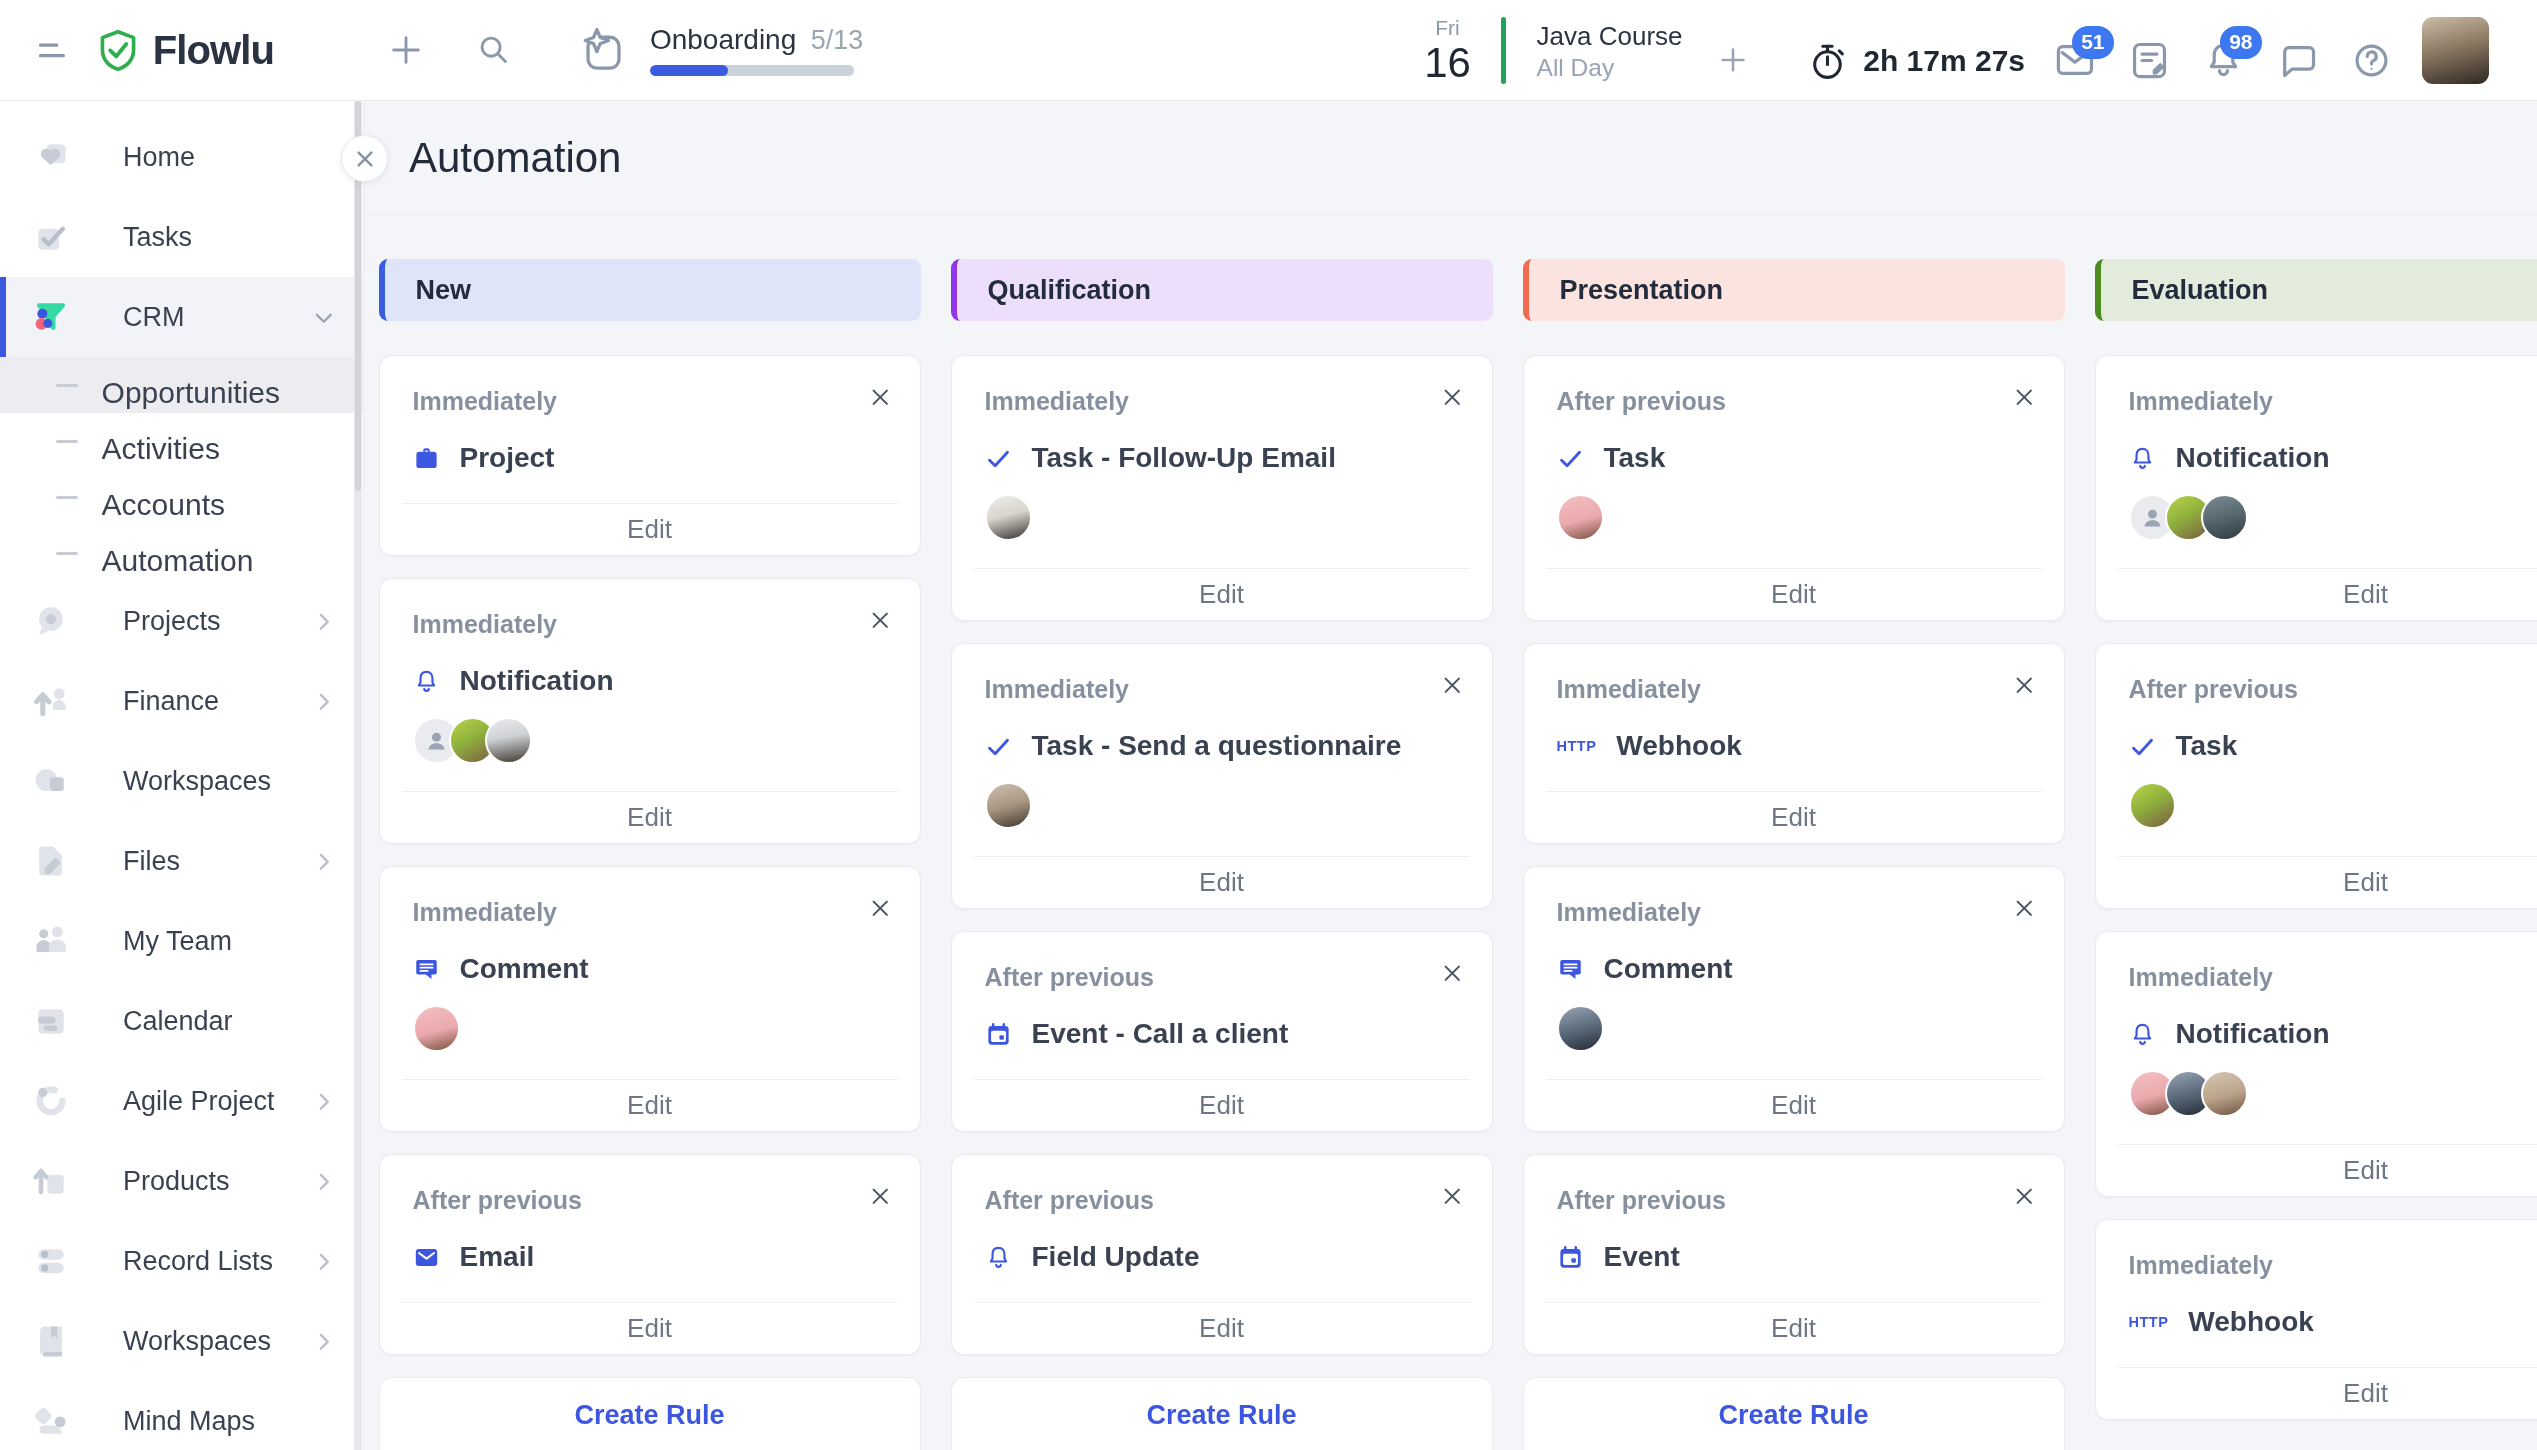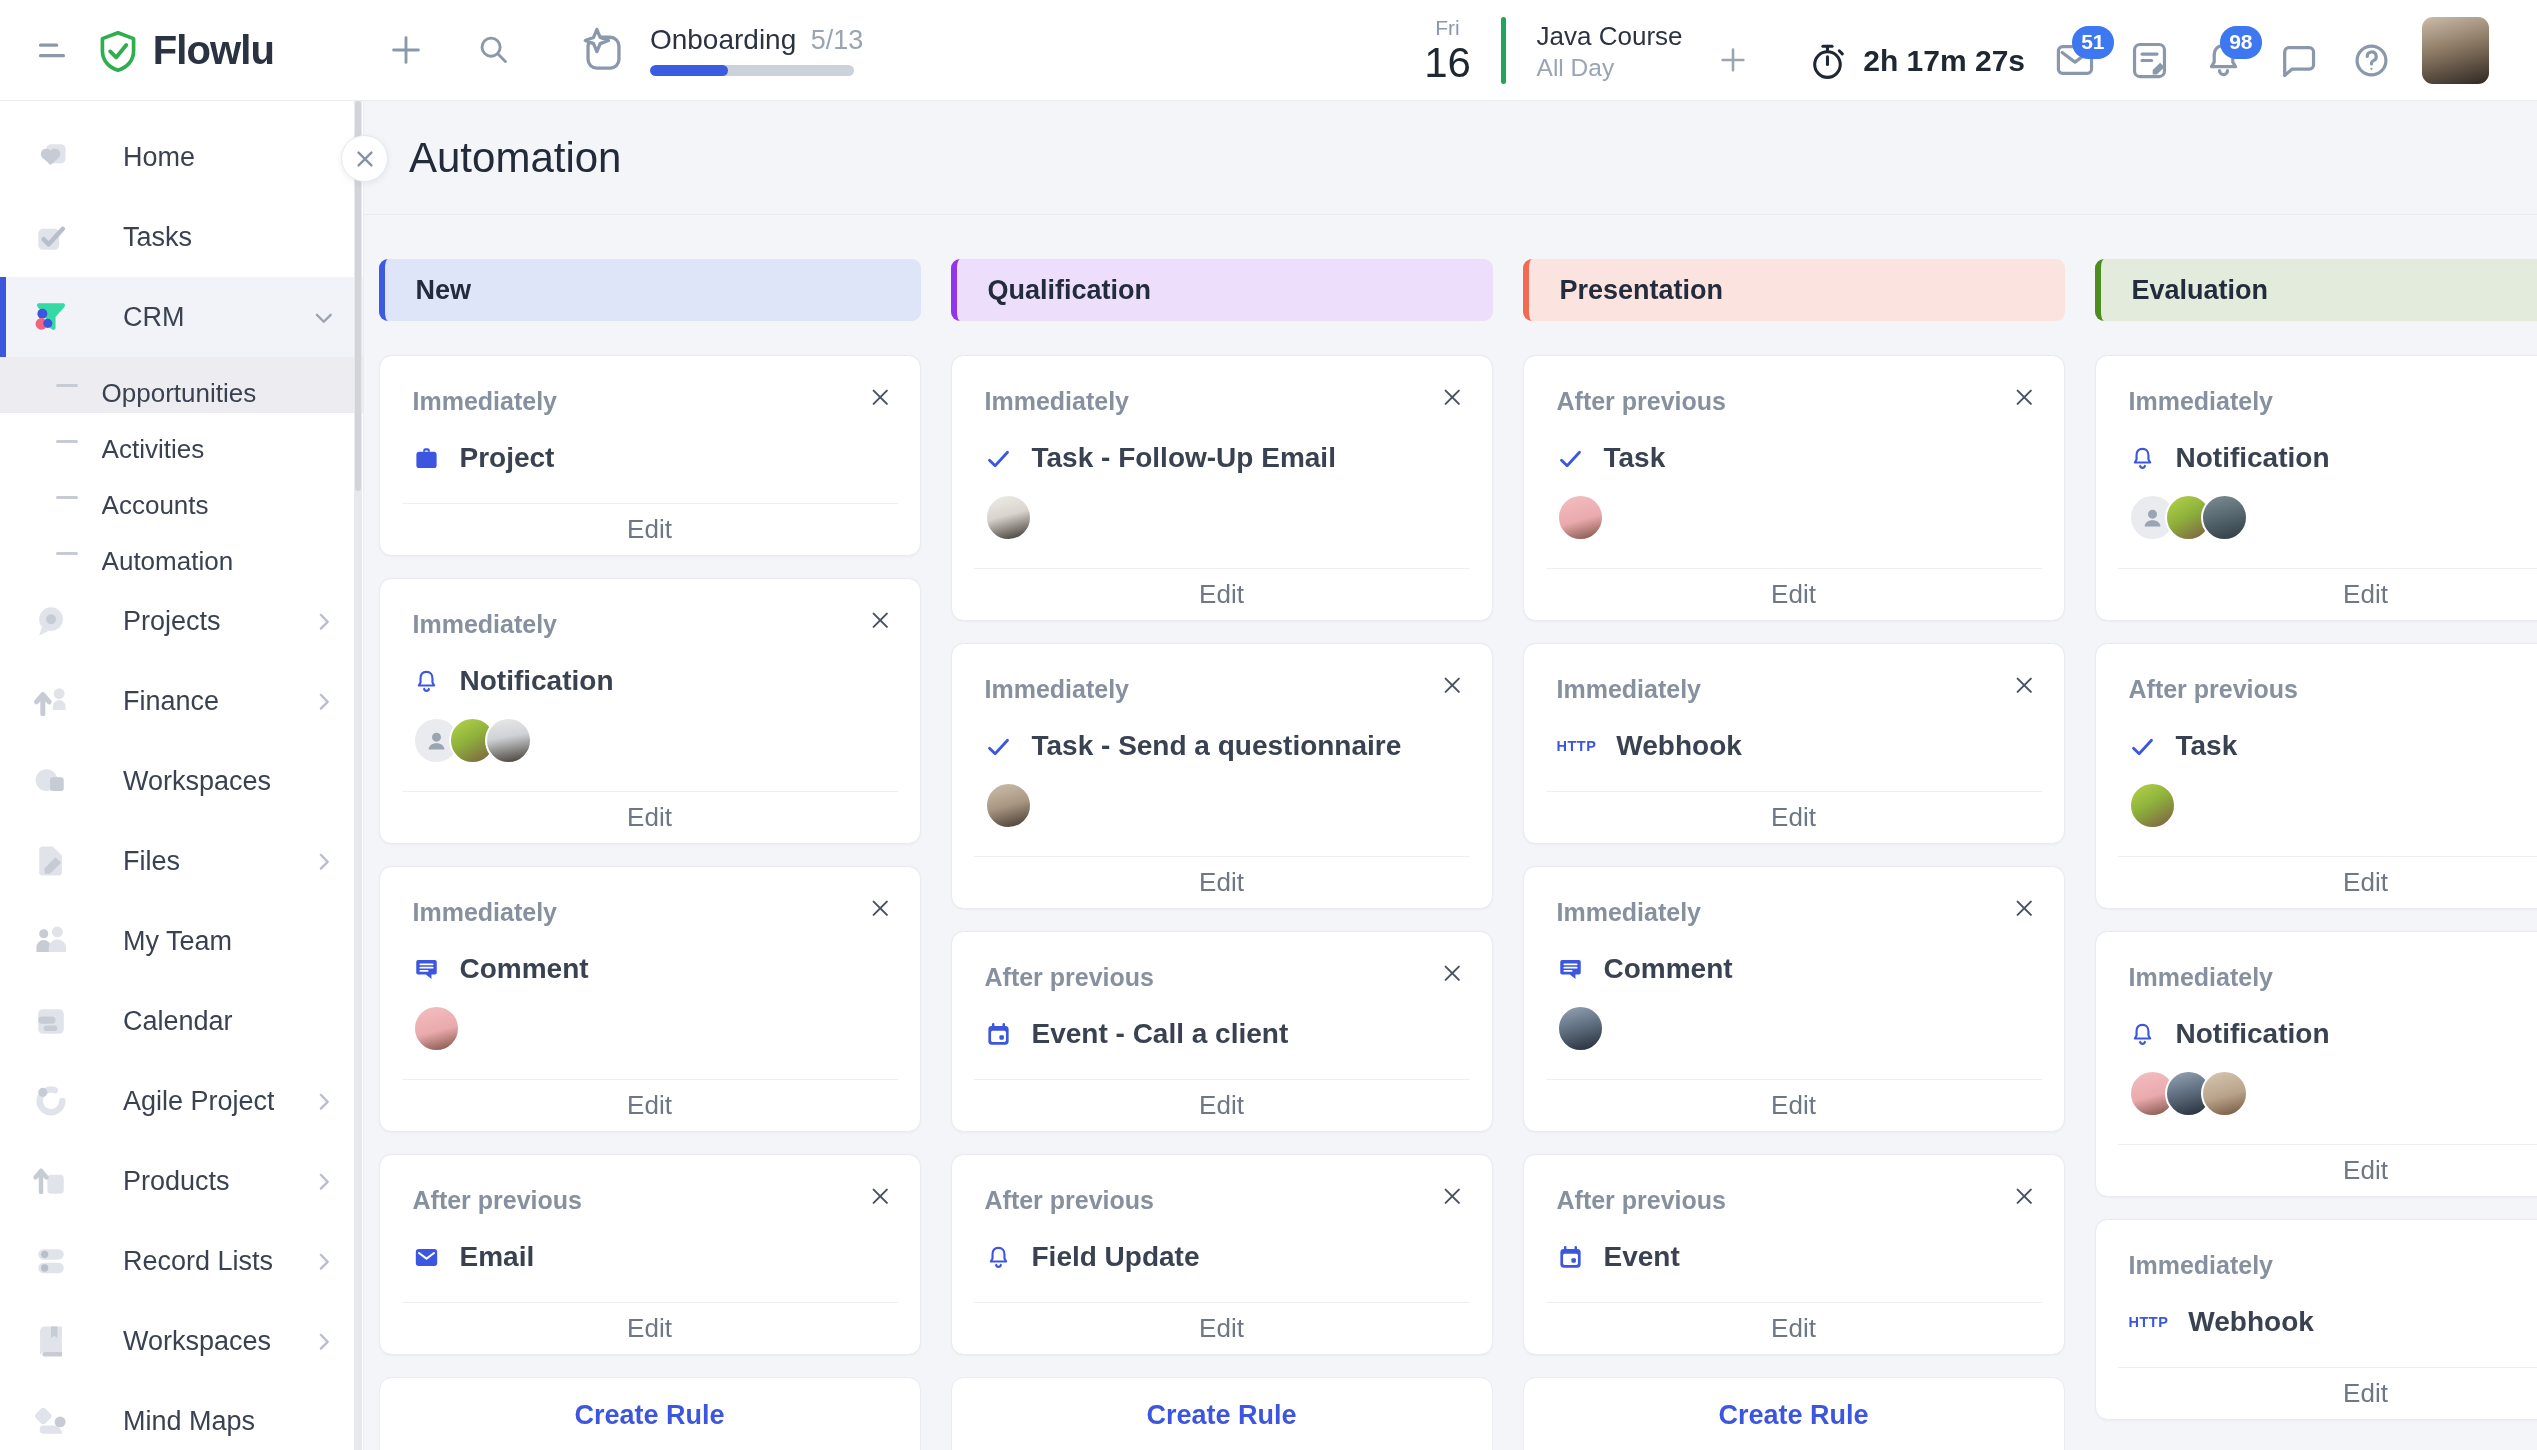--- a/index.html
+++ b/index.html
@@ -5,21 +5,21 @@
   html,body{margin:0;padding:0;background:#dfe1e6;}
   *{box-sizing:border-box;}
   .app{position:relative;width:2538px;height:1450px;overflow:hidden;background:#f4f5f9;
        font-family:"Liberation Sans",sans-serif;color:#2b3342;}
 
   
   .topbar{position:absolute;left:0;top:0;width:2538px;height:101px;background:#fff;
           border-bottom:0.9px solid #ebedf1;display:flex;align-items:center;padding:0 49px 0 27px;z-index:30;}
   .icon-btn{display:flex;align-items:center;justify-content:center;width:47px;height:47px;flex:none;cursor:pointer;position:relative;}
   .icon-btn svg{display:block;}
-  .logo{display:flex;align-items:flex-end;gap:12.7px;margin-left:22px;}
+  .logo{display:flex;align-items:flex-start;gap:12.7px;margin-left:22px;}
   .logo-text{font-size:40px;font-weight:700;color:#2b3342;letter-spacing:-0.9px;}
   .tb-plus{margin-left:109px;}
   .tb-search{margin-left:40px;}
   .onboarding{display:flex;align-items:center;gap:20px;margin-left:60px;cursor:pointer;}
   .onb-col{display:flex;flex-direction:column;gap:9px;}
   .onb-line{display:flex;align-items:baseline;gap:14.5px;}
   .onb-label{font-size:28px;font-weight:500;color:#2b3342;}
   .onb-count{font-size:27px;color:#9aa4b2;}
   .progress{width:204px;height:11.8px;border-radius:6.3px;background:#ccd2da;overflow:hidden;}
   .progress-fill{height:100%;border-radius:6.3px;background:#3b5ce0;}
@@ -41,21 +41,21 @@
   
   .sidebar{position:absolute;left:0;top:101px;width:364px;bottom:0;background:#fff;border-right:0.9px solid #ececf0;
            padding-top:16.3px;z-index:10;}
   .side-item{display:flex;align-items:center;height:80px;padding:0 27px 0 31px;cursor:pointer;position:relative;gap:27px;}
   .side-item .s-icon{width:40px;height:40px;flex:none;margin-right:25px;}
   .side-label{font-size:27px;color:#3a4252;flex:1 1 auto;white-space:nowrap;overflow:hidden;}
   .side-item.active{background:#f2f3f8;}
   .side-item.active::before{content:"";position:absolute;left:0;top:0;bottom:0;width:6.3px;background:#3d56e0;}
   .side-sub{display:flex;align-items:center;height:56px;padding-left:56px;cursor:pointer;}
   .side-sub .dash{width:22px;height:2.7px;border-radius:1.8px;background:#c6cbd4;margin-right:23.6px;flex:none;}
-  .side-sub .side-label{font-size:26px;margin-top:16px;}
+  .side-sub .side-label{font-size:30px;margin-top:16px;}
   .side-sub.highlighted{background:#ededf1;}
   .chev{flex:none;margin-left:11px;}
   .side-scroll{position:absolute;right:0.9px;top:0;bottom:0;width:8.2px;background:#e7e8ec;}
   .side-scroll .thumb{position:absolute;top:0;left:0.9px;width:6.3px;height:390px;border-radius:3.6px;background:#d2d4da;}
 
   
   .main{position:absolute;left:364px;top:101px;right:0;bottom:0;overflow:hidden;}
   .titlebar{height:114px;border-bottom:0.9px solid #e8eaef;display:flex;align-items:center;padding-left:45px;}
   .page-title{font-size:42px;font-weight:500;color:#232b3a;}
   .close-page{position:absolute;left:341px;top:135px;width:47px;height:47px;border-radius:50%;background:#fff;

